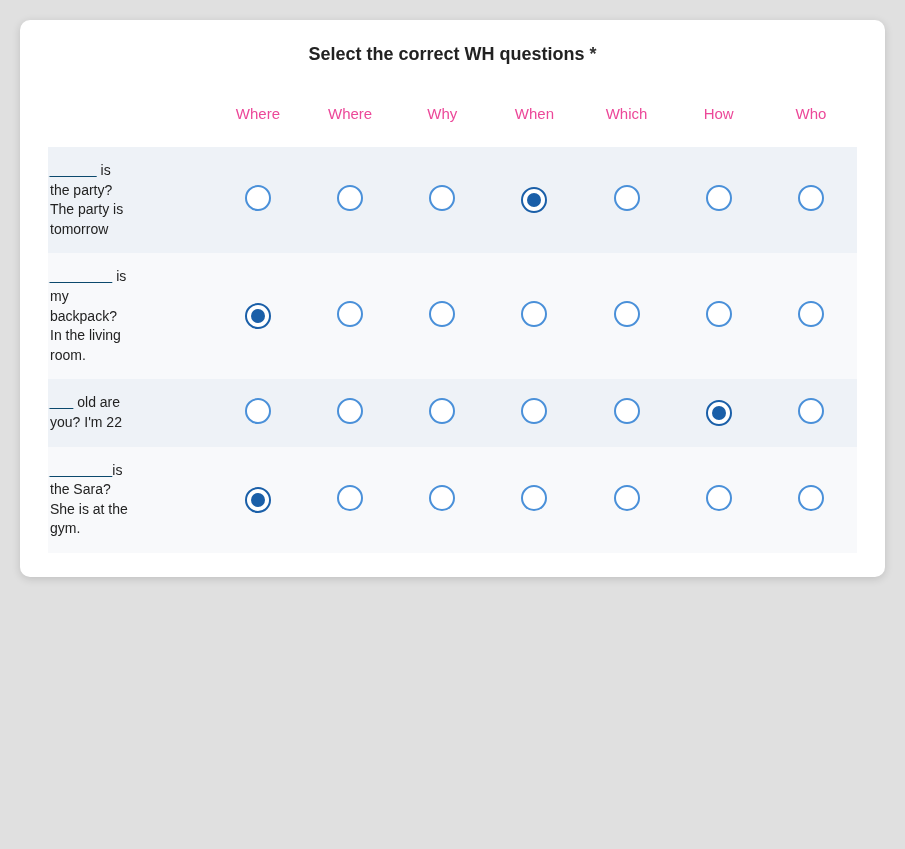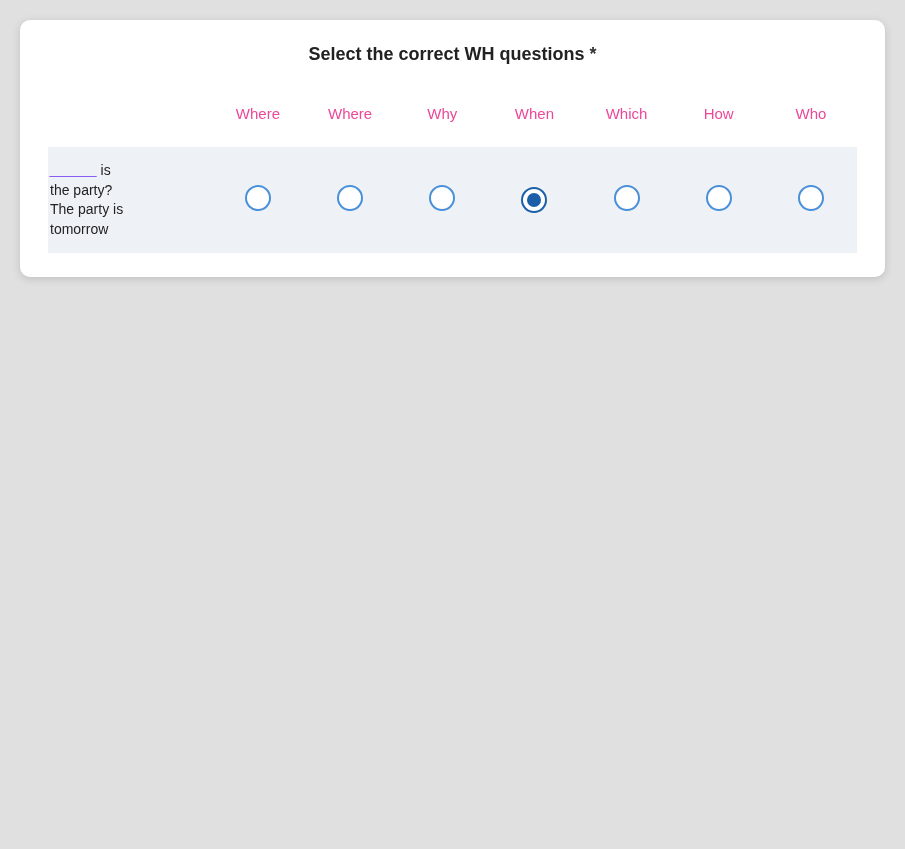--- a/index.html
+++ b/index.html
@@ -85,21 +85,21 @@
       height: 14px;
       border-radius: 50%;
       background: #1a5fa8;
     }
     .radio-btn:not(.selected) {
       border: 2px solid #4a90d9;
     }
     .blank {
       text-decoration: underline;
       font-style: italic;
-      color: #8b5cf6;
+      color: #0c4a6e;
     }
   </style>
 </head>
 <body>
 
 <div class="card">
   <div class="question-title">
     <span>Select the correct WH questions</span>
     <span class="asterisk"> *</span>
   </div>
@@ -121,15 +121,45 @@
     <tr class="data-row">
           <td class="label-col"><span><span class="blank">______</span> is</span><br>the party?<br>The party is<br>tomorrow</td>
           <td><div class="radio-btn"></div></td>
           <td><div class="radio-btn"></div></td>
           <td><div class="radio-btn"></div></td>
           <td><div class="radio-btn selected"></div></td>
           <td><div class="radio-btn"></div></td>
           <td><div class="radio-btn"></div></td>
           <td><div class="radio-btn"></div></td>
         </tr>
+        <tr class="data-row">
+          <td class="label-col"><span><span class="blank">________</span> is</span><br>my<br>backpack?<br>In the living<br>room.</td>
+          <td><div class="radio-btn selected"></div></td>
+          <td><div class="radio-btn"></div></td>
+          <td><div class="radio-btn"></div></td>
+          <td><div class="radio-btn"></div></td>
+          <td><div class="radio-btn"></div></td>
+          <td><div class="radio-btn"></div></td>
+          <td><div class="radio-btn"></div></td>
+        </tr>
+        <tr class="data-row">
+          <td class="label-col"><span><span class="blank">___</span> old are</span><br>you? I'm 22</td>
+          <td><div class="radio-btn"></div></td>
+          <td><div class="radio-btn"></div></td>
+          <td><div class="radio-btn"></div></td>
+          <td><div class="radio-btn"></div></td>
+          <td><div class="radio-btn"></div></td>
+          <td><div class="radio-btn selected"></div></td>
+          <td><div class="radio-btn"></div></td>
+        </tr>
+        <tr class="data-row">
+          <td class="label-col"><span><span class="blank">________</span>is</span><br>the Sara?<br>She is at the<br>gym.</td>
+          <td><div class="radio-btn selected"></div></td>
+          <td><div class="radio-btn"></div></td>
+          <td><div class="radio-btn"></div></td>
+          <td><div class="radio-btn"></div></td>
+          <td><div class="radio-btn"></div></td>
+          <td><div class="radio-btn"></div></td>
+          <td><div class="radio-btn"></div></td>
+        </tr>
       </tbody>
   </table>
 </div>
 
 </body></html>

